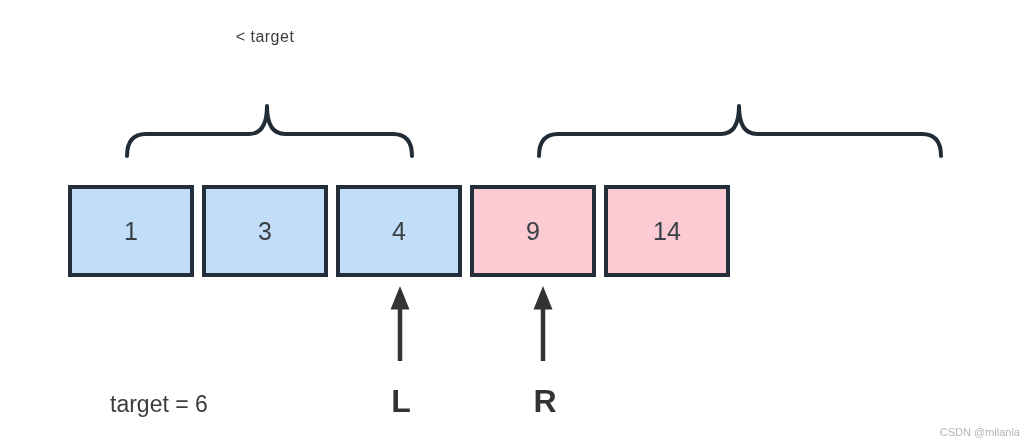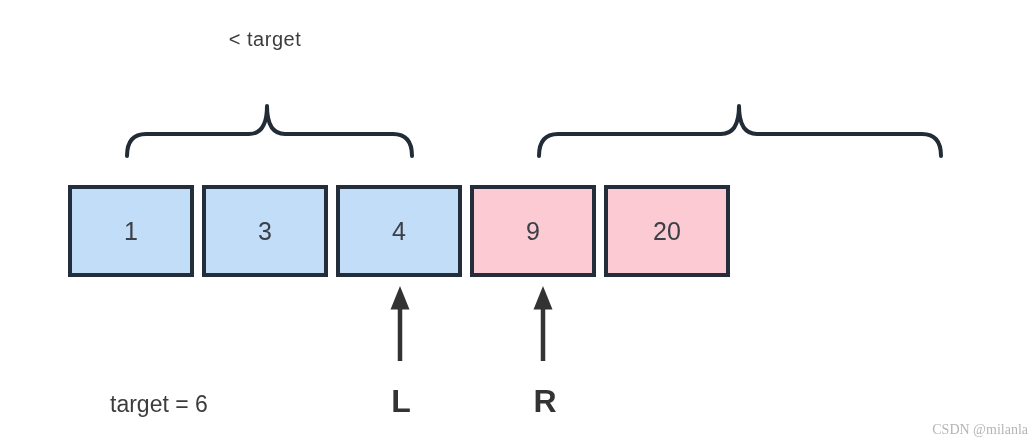--- a/index.html
+++ b/index.html
@@ -11,21 +11,21 @@
     width: 1034px;
     height: 446px;
     background: #ffffff;
     overflow: hidden;
   }
 
   .partition-label {
     position: absolute;
     top: 28px;
     transform: translateX(-50%);
-    font-size: 20px;
+    font-size: 16px;
     letter-spacing: 0.5px;
     color: var(--label-text, #3c3c3c);
     white-space: nowrap;
   }
   .partition-label.left  { left: 265px; }
   .partition-label.right { left: 742px; }
 
   .overlay {
     position: absolute;
     left: 0; top: 0;
@@ -68,25 +68,24 @@
     position: absolute;
     left: 110px;
     top: 391px;
     font-size: 23px;
     color: var(--label-text, #3c3c3c);
     text-align: center;
   }
 
   .watermark {
     position: absolute;
-    right: 6px;
+    right: 14px;
     bottom: 8px;
-    font-size: 14px;
+    font-size: 11px;
     color: var(--watermark, #b5b5b5);
-    font-family: Liberation Serif, serif;
   }
 </style>
 </head>
 <body>
 
 <div class="canvas">
 
   <div class="partition-label left">&lt; target</div>
 
 
@@ -102,21 +101,21 @@
       <path d="M 543 361 L 543 305" stroke="#333333" stroke-width="4.5"></path>
       <path d="M 543 286 L 533.5 309.5 L 552.5 309.5 Z" fill="#333333"></path>
     </g>
   </svg>
 
   <div class="boxes-row">
     <div class="box" data-group="less">1</div>
     <div class="box" data-group="less">3</div>
     <div class="box" data-group="less">4</div>
     <div class="box" data-group="gte">9</div>
-    <div class="box" data-group="gte">20</div>
+    <div class="box" data-group="gte">14</div>
   </div>
 
   <div class="pointer-label l">L</div>
 
   <div class="pointer-label r">R</div>
 
   <div class="target-text">target = 6</div>
 
   <div class="watermark">CSDN @milanla</div>
 

